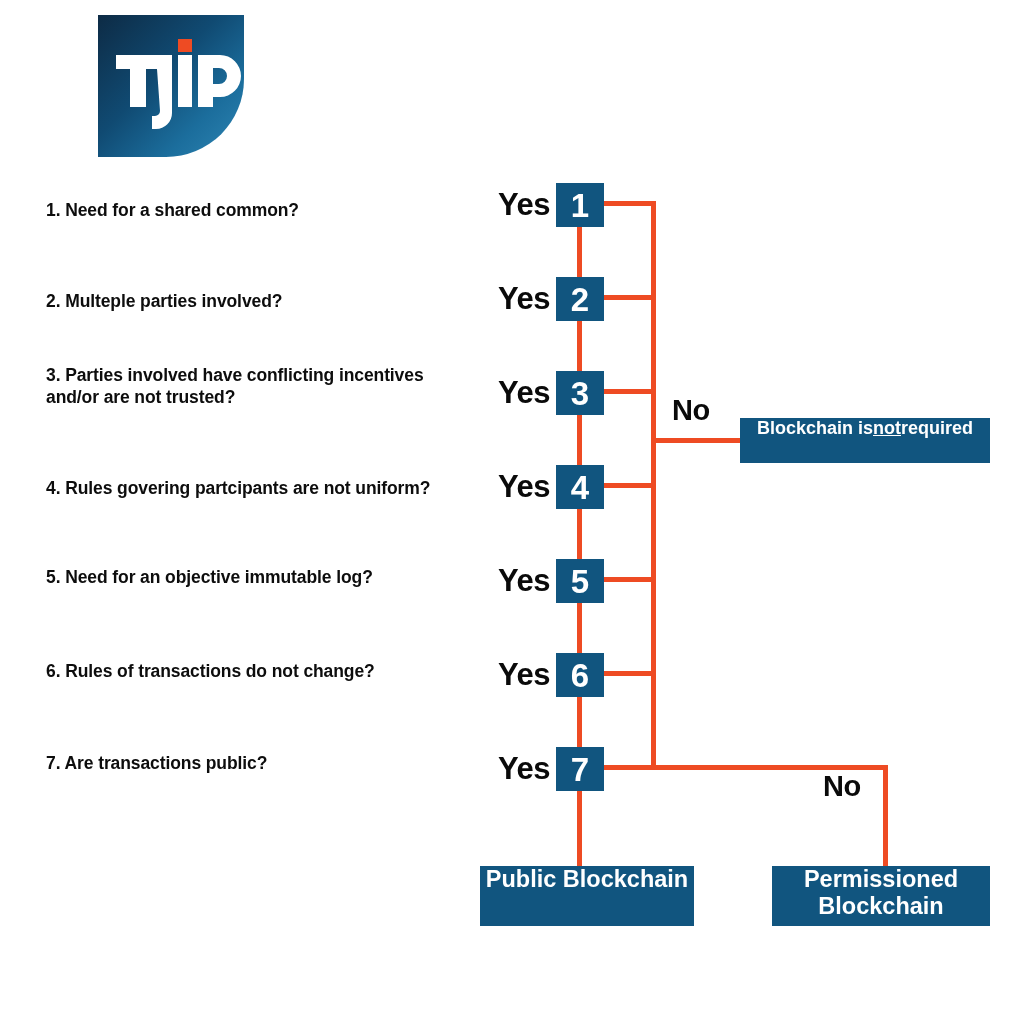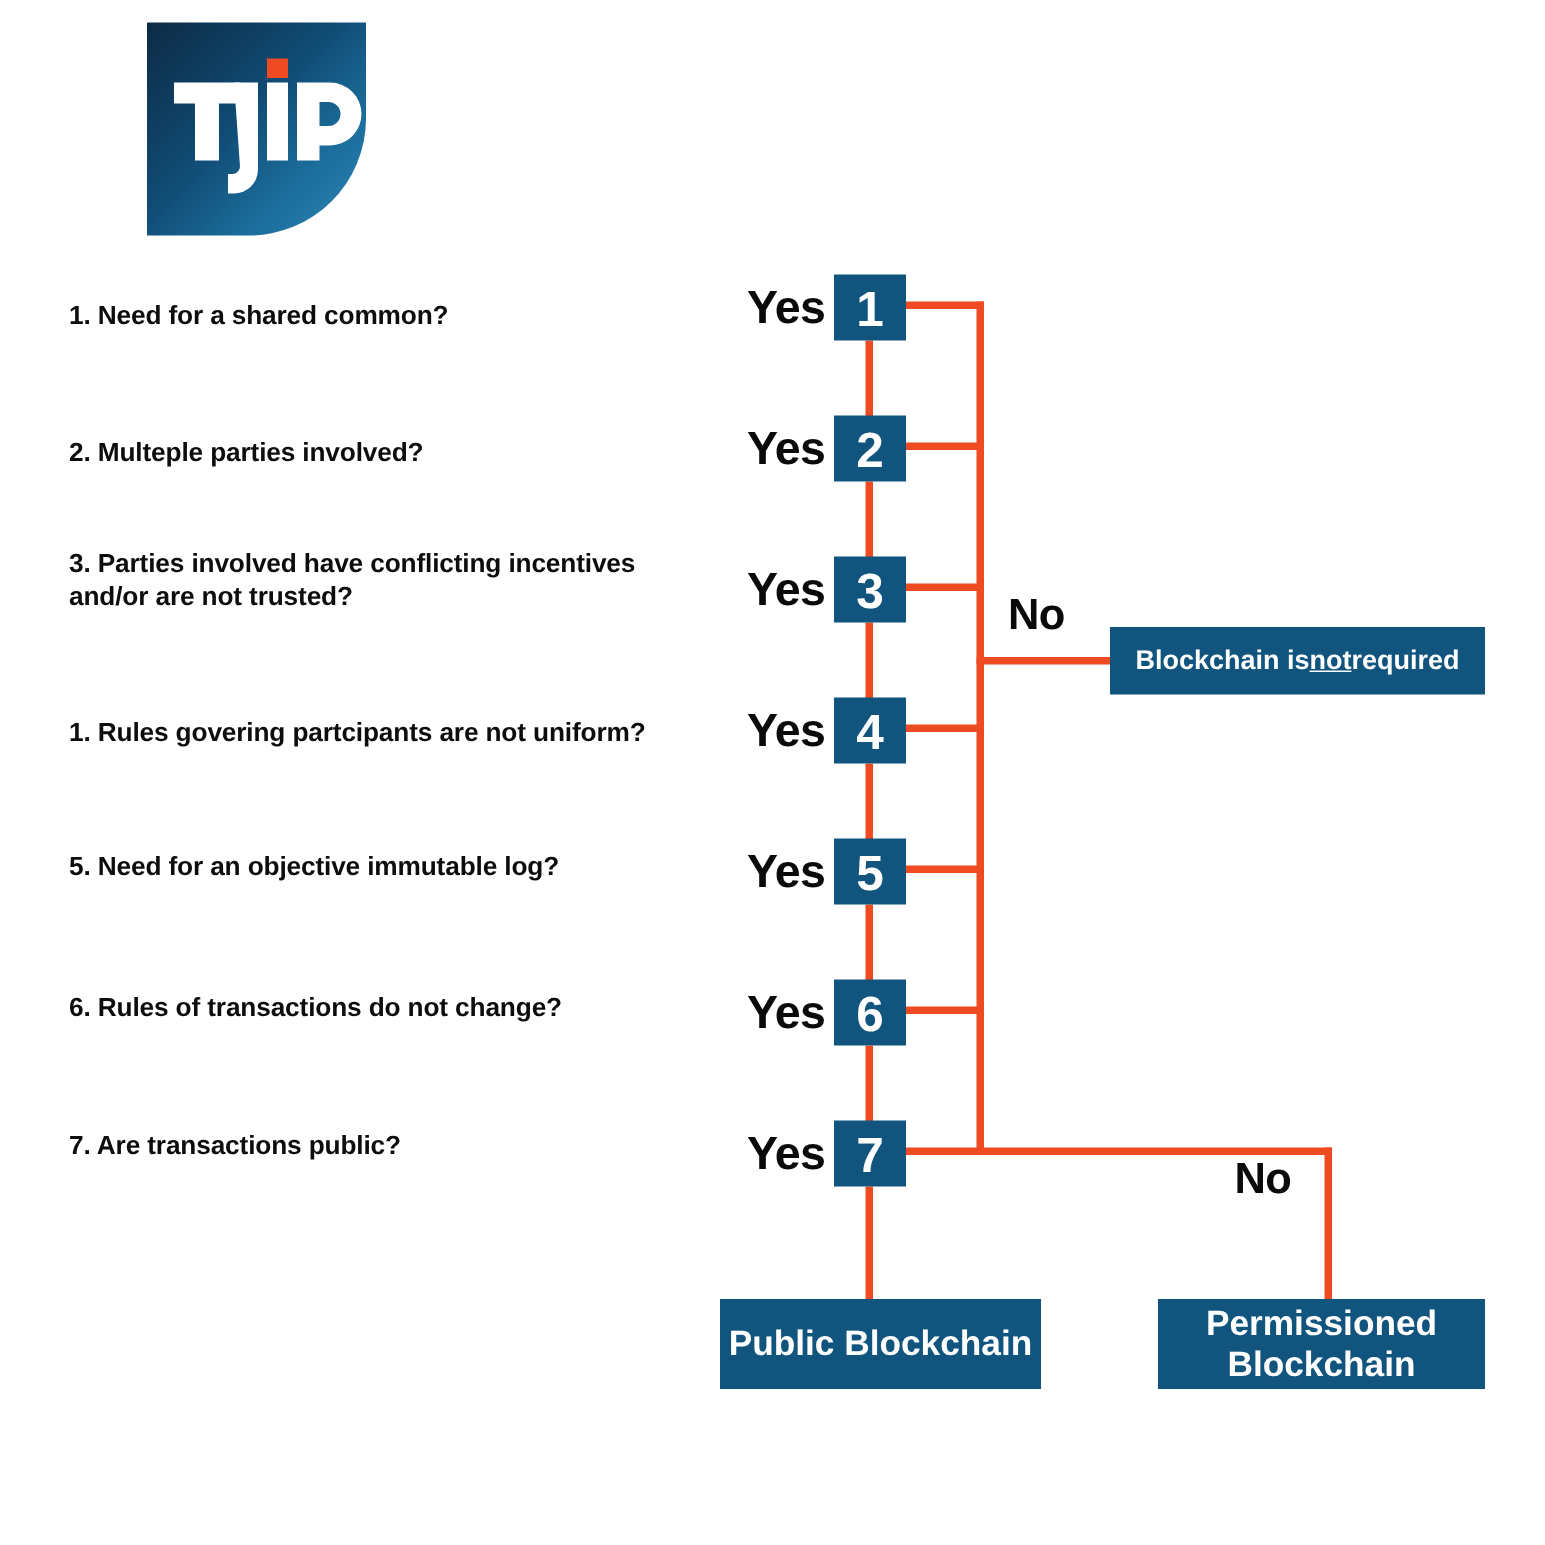--- a/index.html
+++ b/index.html
@@ -113,21 +113,20 @@
   }
   .conn-v { width: 5px; }
   .conn-h { height: 5px; }
 
   .outcome-box {
     position: absolute;
     background: #11557F;
     color: #ffffff;
     font-weight: bold;
     display: flex;
-    align-items: center;
     justify-content: center;
     text-align: center;
     line-height: 1.15;
     z-index: 3;
   }
   #box-not-required {
     left: 740px; top: 418px;
     width: 250px; height: 45px;
     font-size: 18px;
   }
@@ -161,21 +160,21 @@
 
       <path d="M100 40 H122 a21 21 0 0 1 0 42 h-7 v10 h-15 Z M115 53 v16 h6 a8 8 0 0 0 0 -16 Z" fill="#ffffff"></path>
     </svg>
   </div>
 
 </div>
 
 <div class="question q1">1. Need for a shared common?</div>
 <div class="question q2">2. Multeple parties involved?</div>
 <div class="question q3">3. Parties involved have conflicting incentives and/or are not trusted?</div>
-<div class="question q4">1. Rules govering partcipants are not uniform?</div>
+<div class="question q4">4. Rules govering partcipants are not uniform?</div>
 <div class="question q5">5. Need for an objective immutable log?</div>
 <div class="question q6">6. Rules of transactions do not change?</div>
 <div class="question q7">7. Are transactions public?</div>
 
 <div id="flow">
 
   <div class="conn conn-v" style="left:577px; top:227px;  height:52px;"></div>
   <div class="conn conn-v" style="left:577px; top:321px;  height:52px;"></div>
   <div class="conn conn-v" style="left:577px; top:415px;  height:52px;"></div>
   <div class="conn conn-v" style="left:577px; top:509px;  height:52px;"></div>

